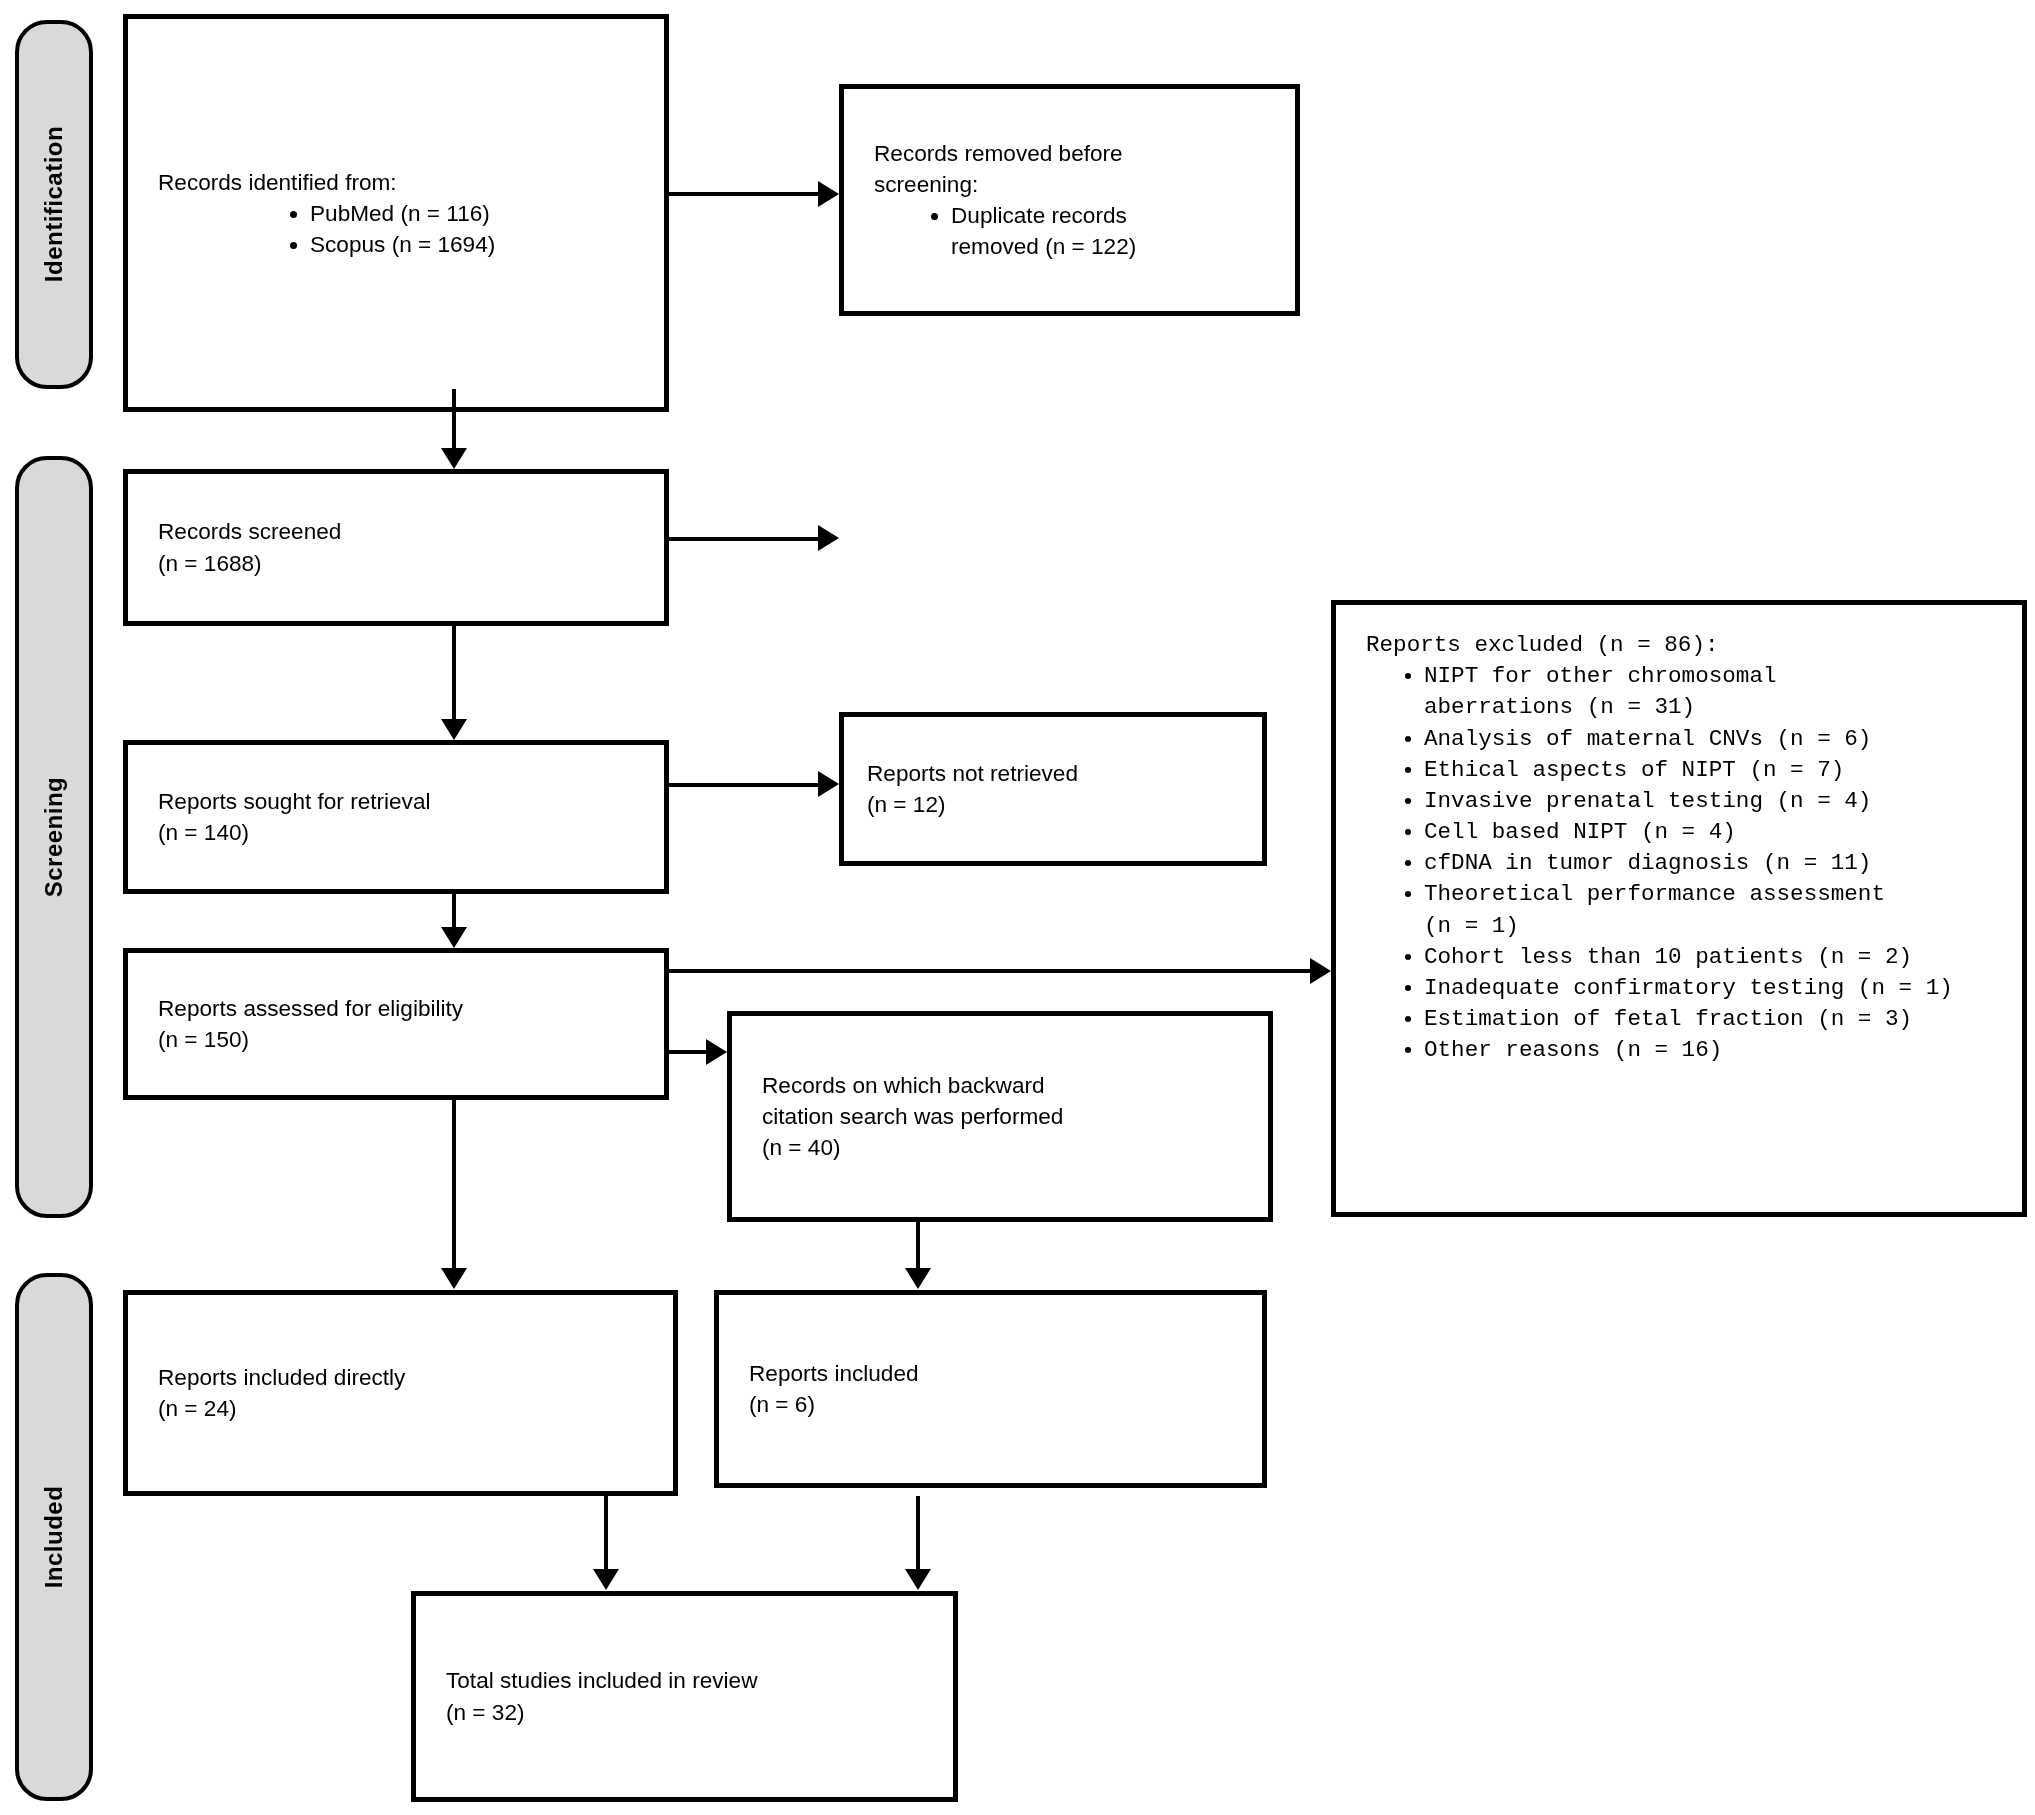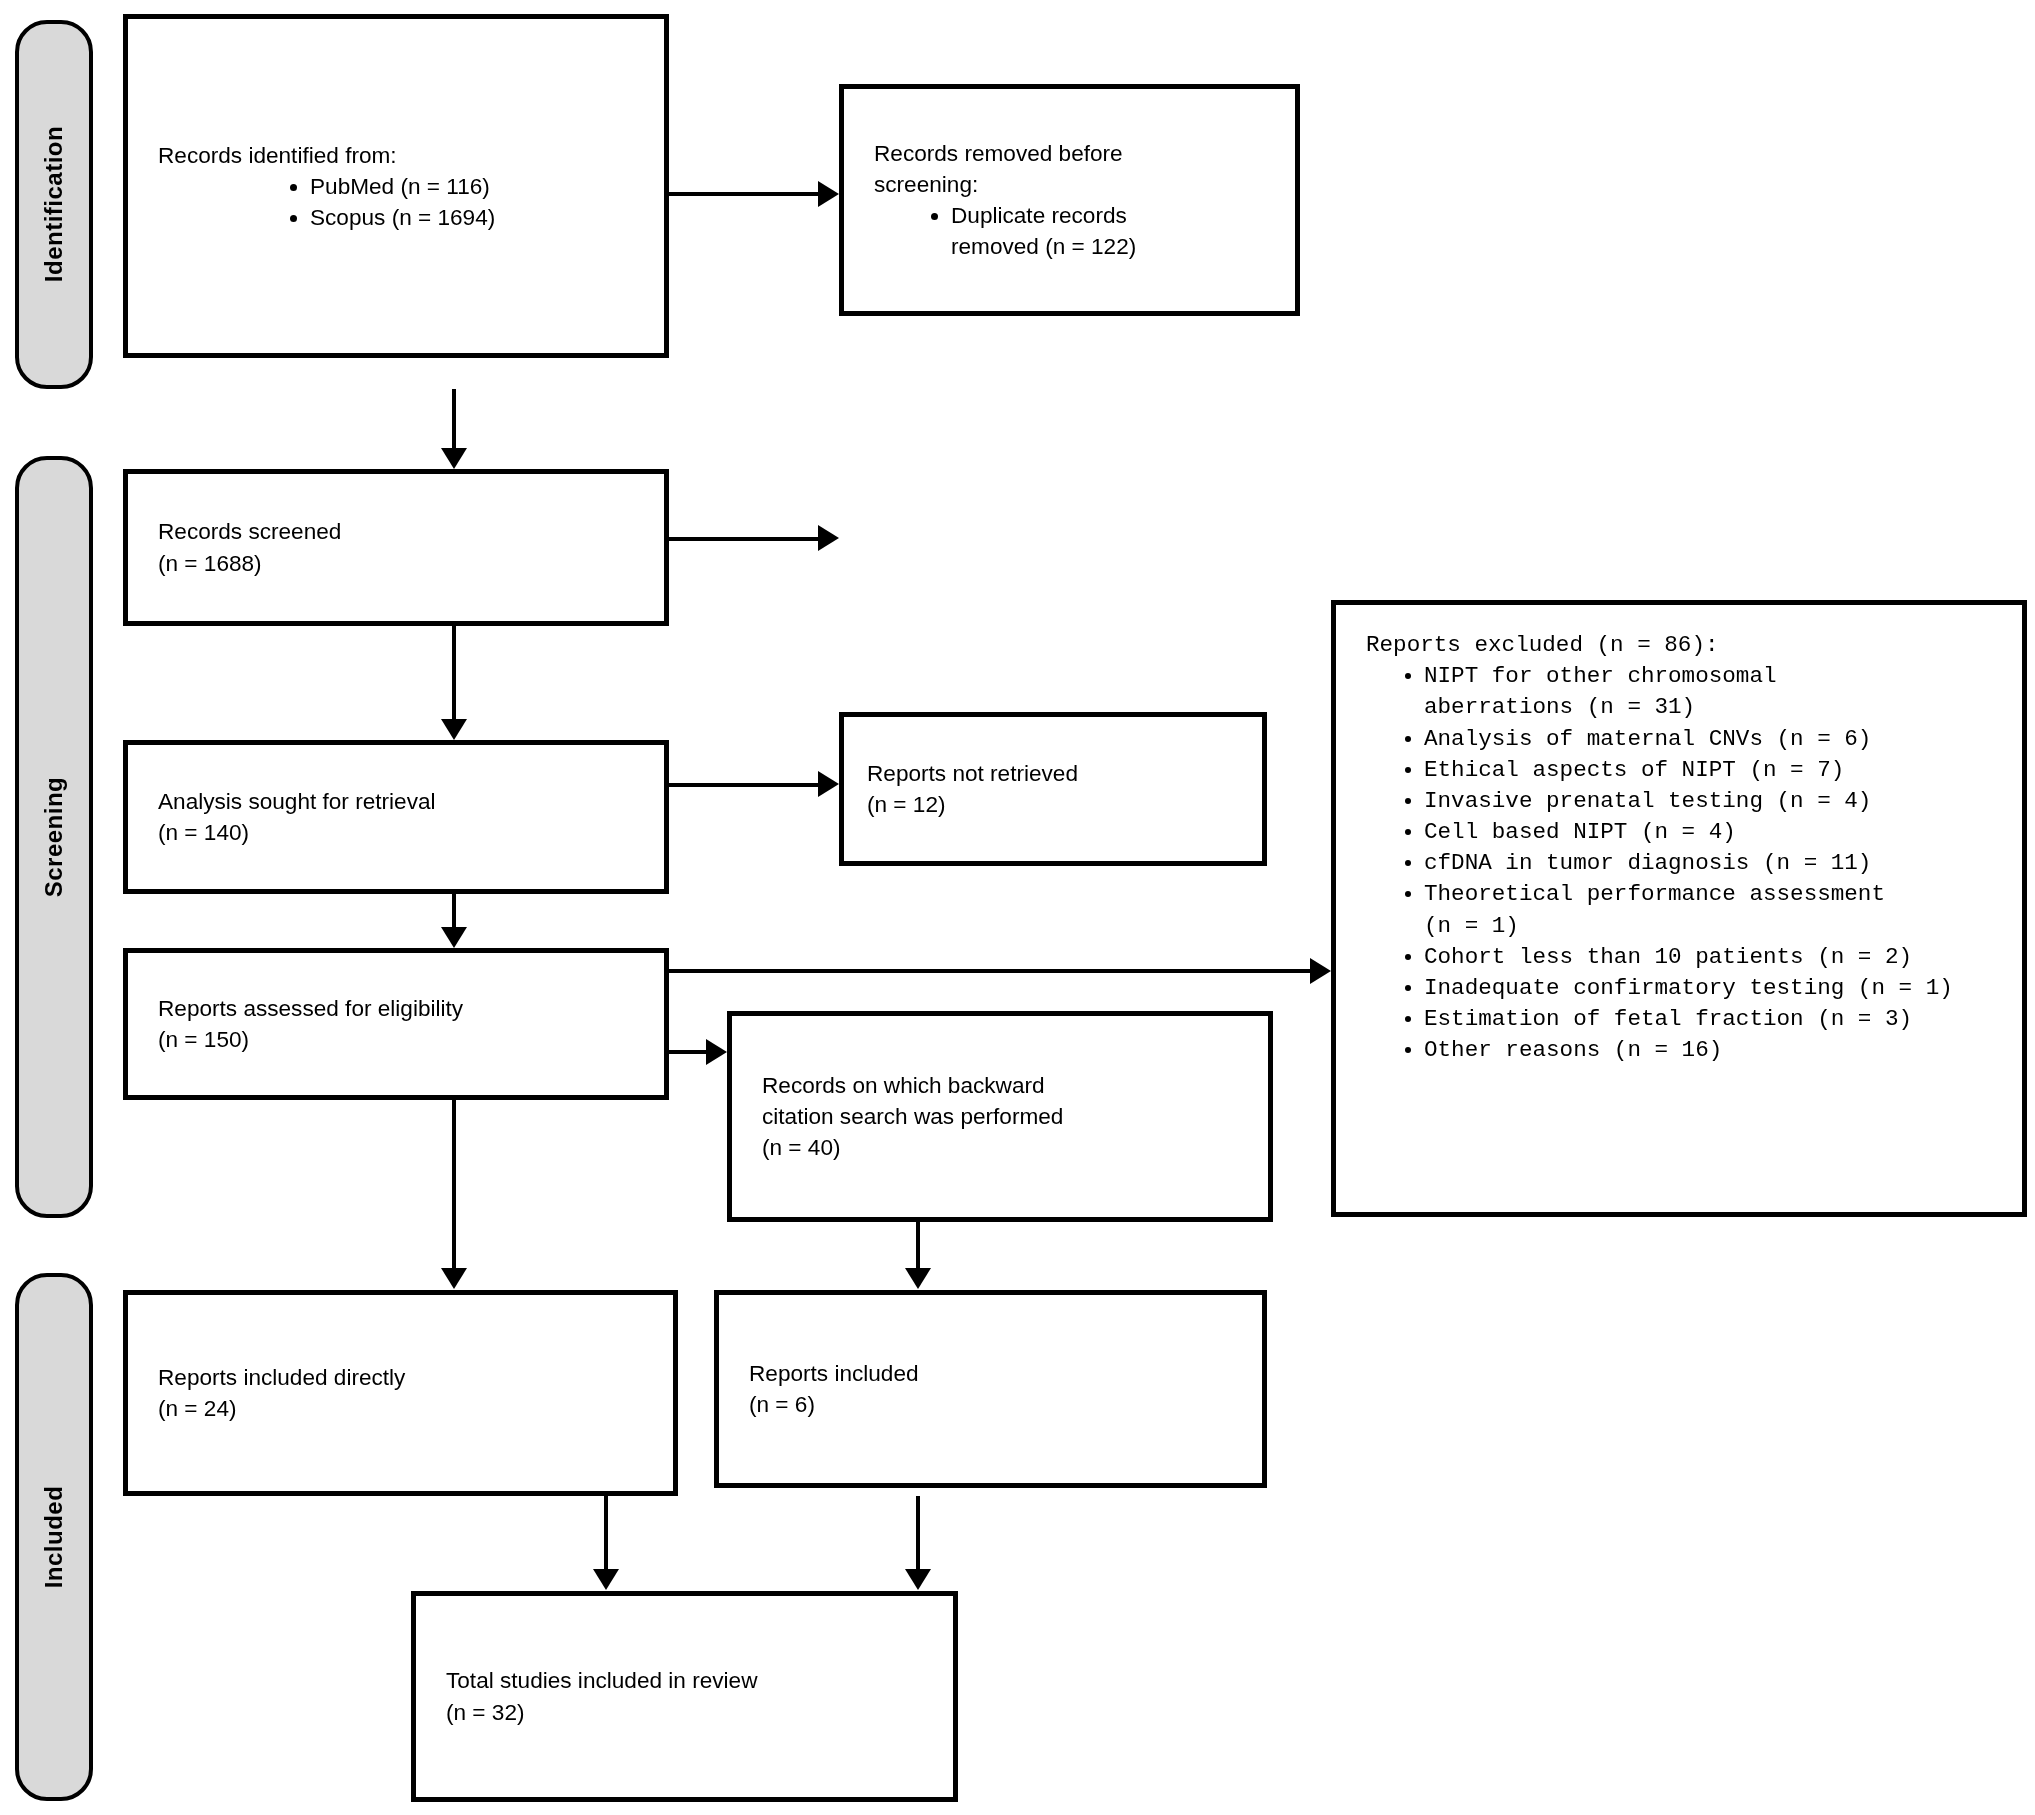--- a/index.html
+++ b/index.html
@@ -71,21 +71,21 @@
   <div class="band" style="top:19.5px;height:369px;">
     <span>Identification</span>
   </div>
   <div class="band" style="top:456px;height:762px;">
     <span>Screening</span>
   </div>
   <div class="band" style="top:1273px;height:528px;">
     <span>Included</span>
   </div>
 
-  <div class="box" style="left:123px;top:14.4px;width:546px;height:344px;">
+  <div class="box" style="left:123px;top:14.4px;width:546px;height:398px;">
     <div class="t">Records identified from:</div>
     <ul class="ind-lg">
       <li>PubMed (n = 116)</li>
       <li>Scopus (n = 1694)</li>
     </ul>
   </div>
 
   <div class="box" style="left:839px;top:84px;width:461px;height:232px;">
     <div class="t">Records removed before
 screening:</div>
@@ -95,21 +95,21 @@
     </ul>
   </div>
 
   <div class="box" style="left:123px;top:469px;width:546px;height:157px;">
     <div class="lbl">Records screened</div>
     <div class="c">(n = 1688)</div>
   </div>
 
 
   <div class="box" style="left:123px;top:740px;width:546px;height:154px;">
-    <div class="lbl">Analysis sought for retrieval</div>
+    <div class="lbl">Reports sought for retrieval</div>
     <div class="c">(n = 140)</div>
   </div>
 
   <div class="box" style="left:839px;top:712px;width:428px;height:154px;padding-left:23px;">
     <div class="lbl">Reports not retrieved</div>
     <div class="c">(n = 12)</div>
   </div>
 
   <div class="box" style="left:123px;top:948px;width:546px;height:152px;">
     <div class="lbl">Reports assessed for eligibility</div>

